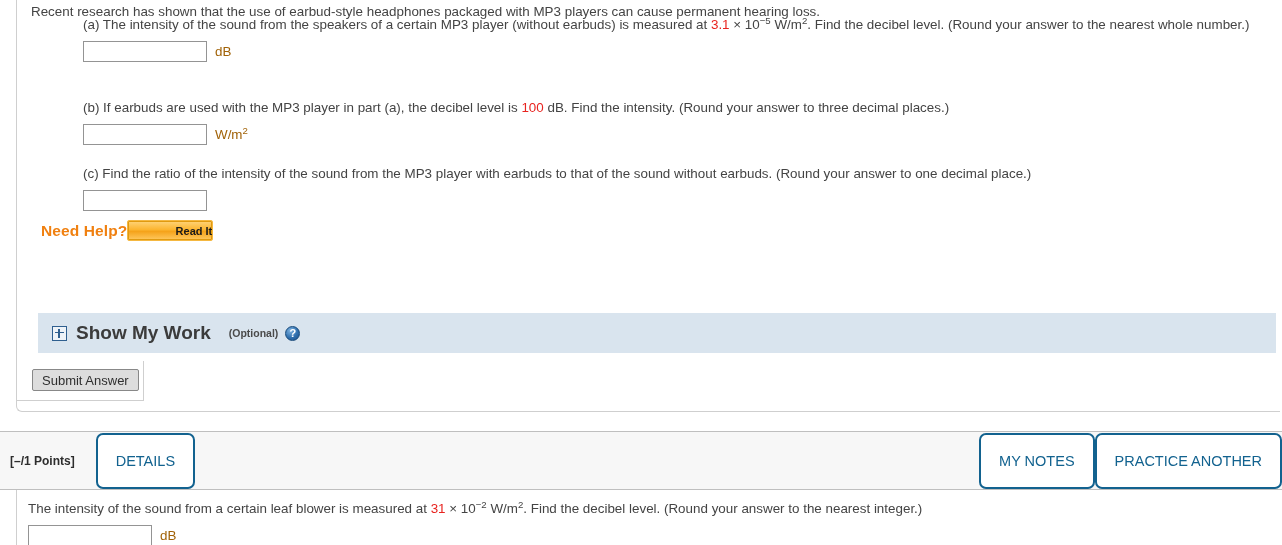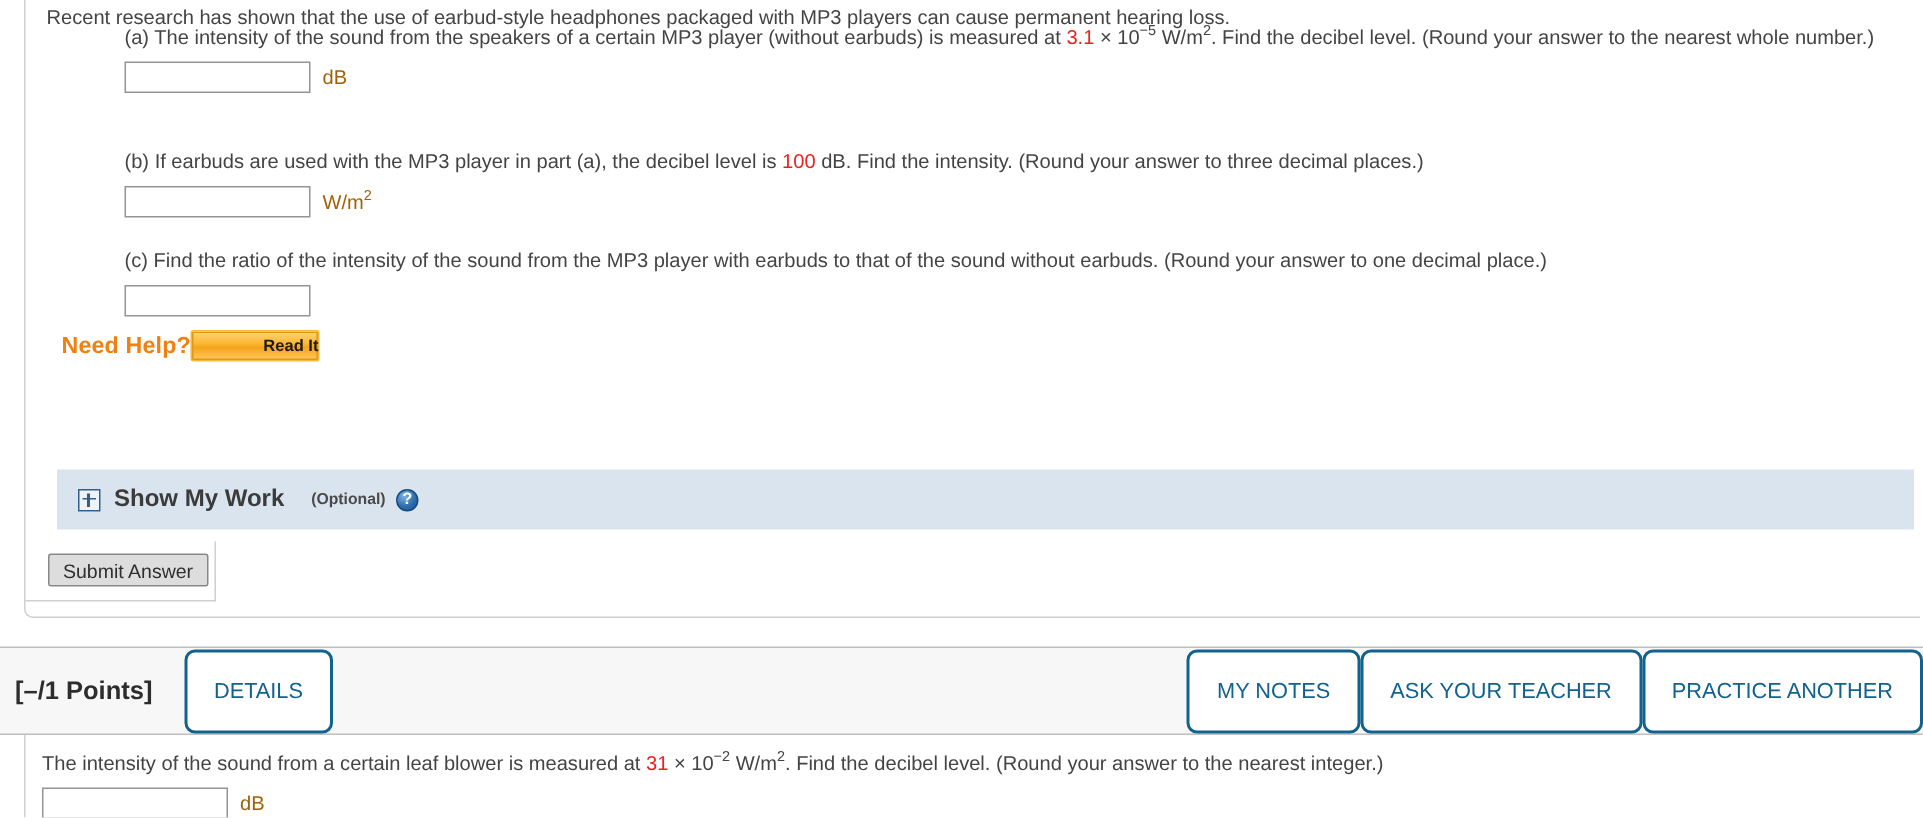--- a/index.html
+++ b/index.html
@@ -138,21 +138,21 @@
   .plus-icon::before, .plus-icon::after {
     content: "";
     position: absolute;
     background: #2f5f8f;
   }
   .plus-icon::before { left: 2px; right: 2px; top: 5px; height: 1.5px; }
   .plus-icon::after  { top: 2px; bottom: 2px; left: 5px; width: 1.5px; }
 
   .smw-title {
     margin-left: 9px;
-    font-size: 16px;
+    font-size: 19px;
     font-weight: bold;
     color: #3b3b3b;
   }
   .smw-optional {
     margin-left: 5px;
     font-size: 10.5px;
     font-weight: bold;
     color: #4a4a4a;
     padding-left: 13px;
   }
@@ -210,21 +210,21 @@
     height: 59px;
     background: #f7f7f7;
     border-top: 1px solid #bfbfbf;
     border-bottom: 1px solid #bfbfbf;
     box-sizing: border-box;
     display: flex;
     align-items: center;
   }
   .points-label {
     margin-left: 10px;
-    font-size: 17px;
+    font-size: 12px;
     font-weight: bold;
     color: #2d2d2d;
     white-space: nowrap;
   }
   .pill-btn {
     border: 2px solid #12628f;
     border-radius: 7px;
     background: #ffffff;
     color: #12628f;
     font-size: 14.5px;
@@ -316,21 +316,20 @@
     <button class="submit-btn">Submit Answer</button>
   </div>
 
 </div>
 
 <div class="points-bar">
   <span class="points-label">[–/1 Points]</span>
   <div class="pill-btn details-btn">DETAILS</div>
   <div class="right-btns">
     <div class="pill-btn">MY NOTES</div>
-    <div class="pill-btn">ASK YOUR TEACHER</div>
     <div class="pill-btn">PRACTICE ANOTHER</div>
   </div>
 </div>
 
 <div class="next-q">
   <div class="next-q-inner">
     <div class="qtext">
       <span>The intensity of the sound from a certain leaf blower is measured at </span><span class="red">31</span><span> × 10</span><sup>−2</sup><span> W/m</span><sup>2</sup><span>. Find the decibel level. (Round your answer to the nearest integer.)</span>
     </div>
     <div class="answer-row">

